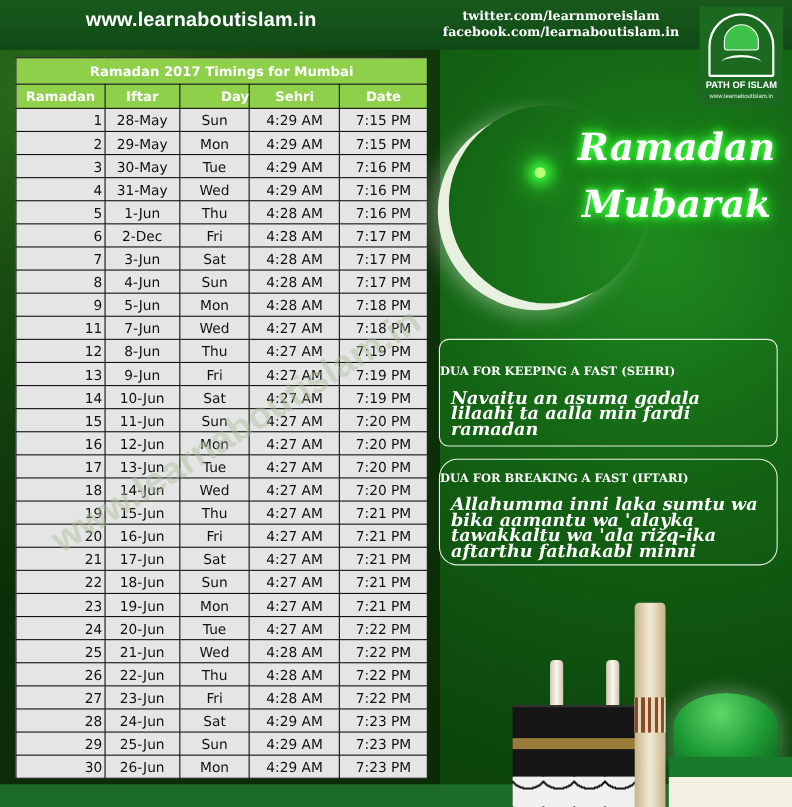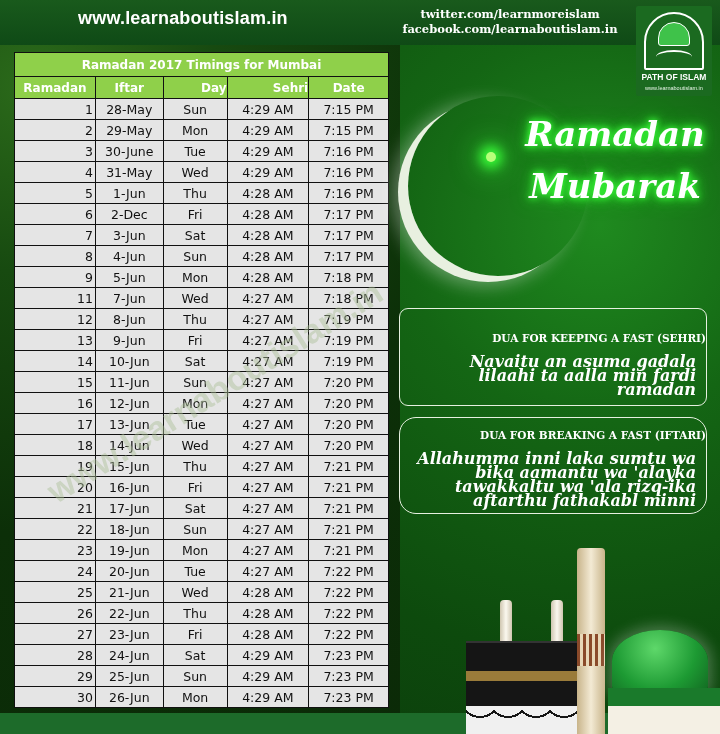--- a/index.html
+++ b/index.html
@@ -76,21 +76,21 @@
     background: #8fd04a; color: #ffffff; height: 22px;
     font-size: 12px; font-weight: bold;
   }
   .timings td {
     height: 21px; font-size: 12.5px; color: #111; text-align: center; padding: 0 3px;
   }
   .timings td.num { text-align: right; padding-right: 2px; }
   .col-ramadan { width: 81px; }
   .col-date { width: 68px; }
   .col-day { width: 64px; text-align: right; }
-  .col-sehri { width: 82px; text-align: right; }
+  .col-sehri { width: 82px; }
   .col-iftar { width: 80px; }
 
   .watermark {
     position: absolute; left: 22px; top: 330px;
     transform: rotate(-32deg); transform-origin: left top;
     color: rgba(170, 190, 150, 0.45); font-size: 34px; font-weight: bold;
     font-family: "Liberation Sans", sans-serif; white-space: nowrap; pointer-events: none;
   }
   .watermark { left: 40px; top: 478px; }
 
@@ -106,21 +106,21 @@
   }
   .greeting {
     position: absolute; left: 520px; top: 108px; width: 190px; text-align: center;
     color: #ffffff; font-family: "DejaVu Serif", serif; font-style: italic; font-weight: bold;
     font-size: 34px; line-height: 52px;
     text-shadow: 0 0 6px #39ff39, 0 0 12px #39ff39, 0 0 20px #20c020;
   }
   .dua-box {
     position: absolute; left: 399px; width: 308px;
     border: 1px solid #e6f0e0; border-radius: 9px;
-    color: #ffffff; text-align: right;
+    color: #ffffff; text-align: left;
     font-family: "DejaVu Serif", serif; font-weight: bold;
   }
   .dua-box .dua-title { font-size: 10.5px; margin-bottom: 11px; }
   .dua-box .dua-text { font-size: 16px; line-height: 14px; padding: 0 10px; font-style: italic; }
   .dua-sehri { top: 308px; height: 98px; padding-top: 23px; }
   .dua-iftar { top: 417px; height: 97px; padding-top: 11px; border-radius: 17px; }
 
   .kaaba {
     position: absolute; left: 466px; top: 641px; width: 112px; height: 93px;
     background: #151515; border-top: 2px solid #333;
@@ -200,21 +200,21 @@
       </tr>
       <tr>
         <td class="num">2</td>
         <td class="date">29-May</td>
         <td class="day">Mon</td>
         <td class="sehri">4:29 AM</td>
         <td class="iftar">7:15 PM</td>
       </tr>
       <tr>
         <td class="num">3</td>
-        <td class="date">30-June</td>
+        <td class="date">30-May</td>
         <td class="day">Tue</td>
         <td class="sehri">4:29 AM</td>
         <td class="iftar">7:16 PM</td>
       </tr>
       <tr>
         <td class="num">4</td>
         <td class="date">31-May</td>
         <td class="day">Wed</td>
         <td class="sehri">4:29 AM</td>
         <td class="iftar">7:16 PM</td>

